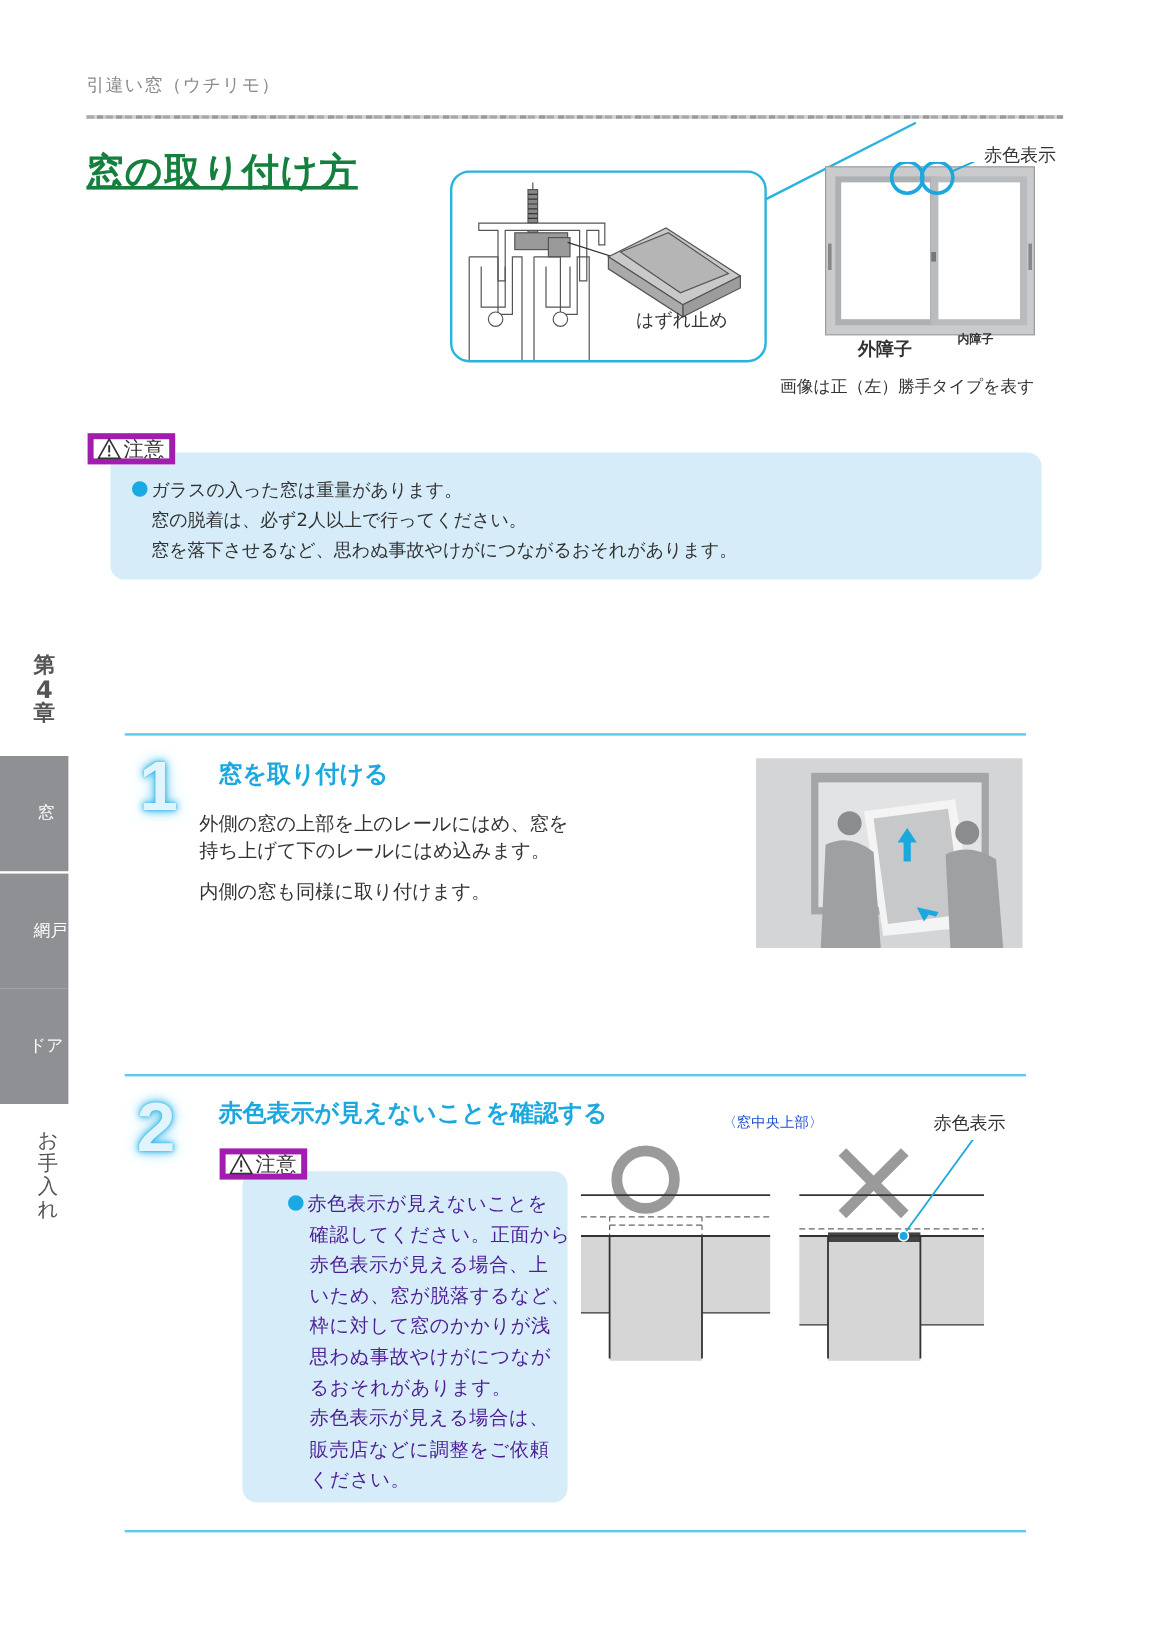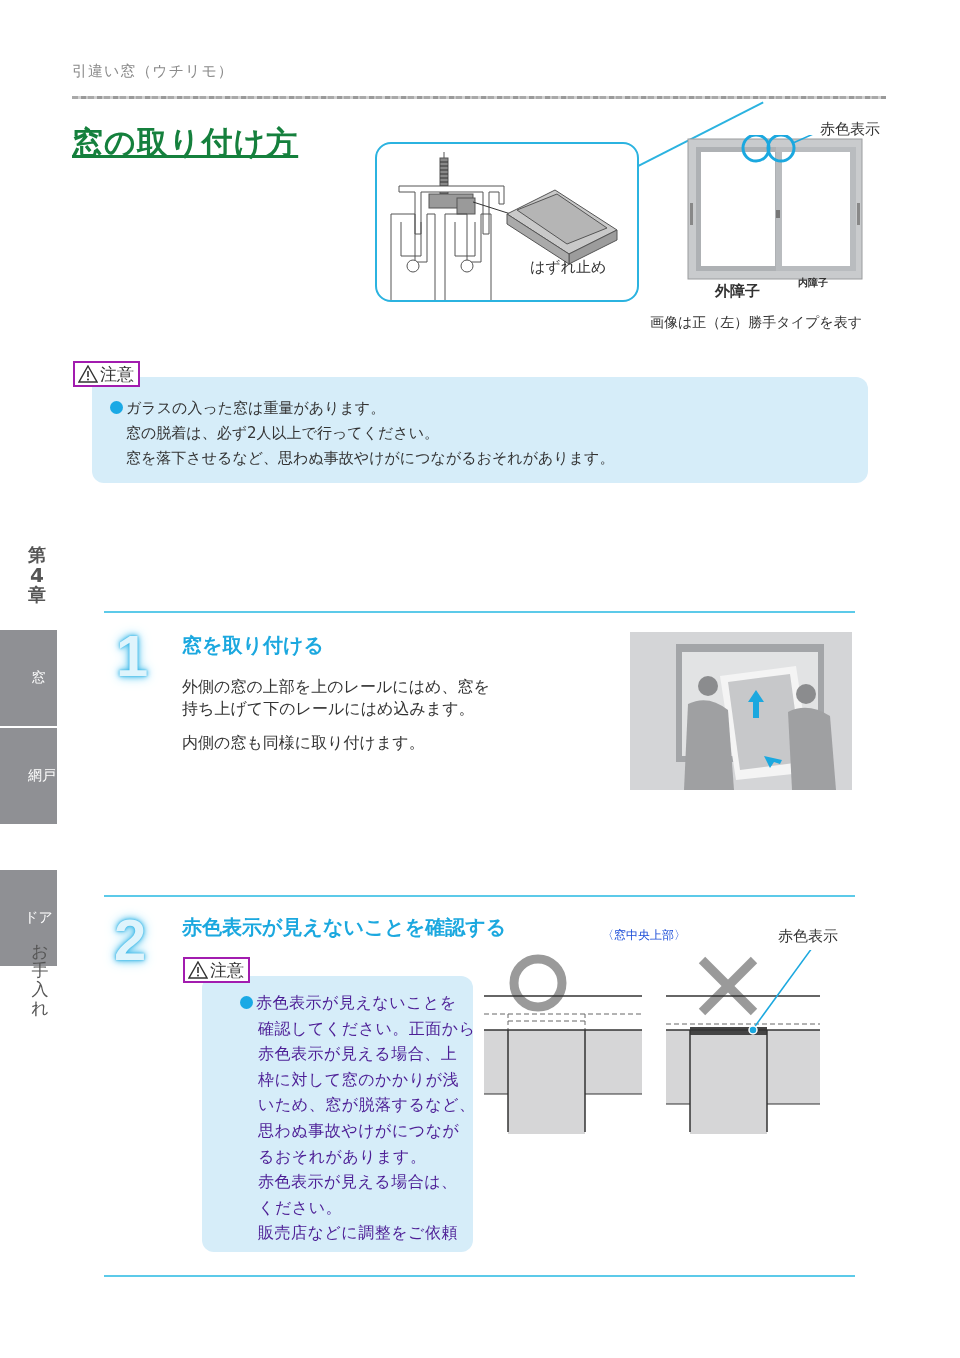--- a/index.html
+++ b/index.html
@@ -15,32 +15,32 @@
   .detail-box { left: 375px; top: 142px; width: 264px; height: 160px; border: 2px solid #2bb3e0; border-radius: 16px; background: #fff; overflow: hidden; }
   .detail-label { left: 530px; top: 258px; font-size: 15px; color: #333; }
   .leader1 { left: 638px; top: 165px; width: 140px; height: 2px; background: #2bb3e0; transform-origin: 0 0; transform: rotate(-27deg); }
 
   .window-illu { left: 686px; top: 135px; width: 178px; height: 146px; }
   .label-red { left: 820px; top: 120px; font-size: 15px; color: #333; }
   .label-outer { left: 715px; top: 282px; font-size: 15px; font-weight: bold; color: #333; }
   .label-inner { left: 798px; top: 276px; font-size: 10px; font-weight: bold; color: #333; }
   .note-type { left: 650px; top: 314px; font-size: 14px; color: #333; }
 
-  .caution-tag { border: 2px solid #a21caf; background: #fff; padding: 0 4px 0 3px; font-size: 17px; color: #333; display: flex; align-items: center; gap: 2px; height: 26px; z-index: 2; }
+  .caution-tag { border: 5px solid #a21caf; background: #fff; padding: 0 4px 0 3px; font-size: 17px; color: #333; display: flex; align-items: center; gap: 2px; height: 26px; z-index: 2; }
   .caution1 { left: 73px; top: 361px; }
   .caution-panel { left: 92px; top: 377px; width: 776px; height: 106px; background: #d6edf9; border-radius: 12px; }
   .caution-text { left: 110px; top: 396px; font-size: 15px; line-height: 25px; color: #333; }
   .bullet { display: inline-block; width: 13px; height: 13px; border-radius: 50%; background: #1aa9e5; margin-right: 3px; vertical-align: -1px; }
   .indent { padding-left: 16px; }
 
   .chapter-label { left: 26px; top: 545px; width: 22px; font-size: 18px; font-weight: bold; color: #555; line-height: 20px; text-align: center; }
   .side-tab { left: 0; width: 57px; background: #8f9094; color: #fff; font-size: 14px; display: flex; align-items: center; justify-content: center; padding-left: 20px; }
   .tab1 { top: 630px; height: 96px; }
   .tab2 { top: 728px; height: 96px; padding-left: 27px; }
-  .tab3 { top: 870px; height: 96px; }
+  .tab3 { top: 824px; height: 96px; }
   .side-care { left: 30px; top: 942px; width: 20px; font-size: 17px; line-height: 19px; color: #555; text-align: center; }
 
   .sec-rule { left: 104px; width: 751px; height: 2px; background: #5ccae9; }
   .step-num { font-size: 58px; font-weight: bold; color: #dff4fc; font-family: "Liberation Sans", sans-serif;
     text-shadow: 0 0 2px #37b6e8, 0 0 5px #37b6e8, 0 0 9px #79d1f1, 0 0 14px #a7e2f7; }
   .step-title { font-size: 20px; font-weight: bold; color: #1ba8df; }
   .step-body { font-size: 16px; line-height: 22px; color: #333; }
 
   .photo { left: 630px; top: 632px; width: 222px; height: 158px; background: #cfd0d2; overflow: hidden; }
 
@@ -141,21 +141,21 @@
 <div class="abs side-care">
   <div>お</div>
   <div>手</div>
   <div>入</div>
   <div>れ</div>
 </div>
 
 <div class="abs sec-rule" style="top:611px;"></div>
 <div class="abs step-num" style="left:116px; top:622px;">1</div>
 <div class="abs step-title" style="left:182px; top:632px;">窓を取り付ける</div>
-<div class="abs step-body" style="left:182px; top:676px;">
+<div class="abs step-body" style="left:166px; top:676px;">
   <div>外側の窓の上部を上のレールにはめ、窓を</div>
   <div>持ち上げて下のレールにはめ込みます。</div>
   <div style="margin-top:12px;">内側の窓も同様に取り付けます。</div>
 </div>
 <div class="abs photo">
   <svg width="222" height="158" viewBox="0 0 222 158">
     <rect width="222" height="158" fill="#d4d5d7"></rect>
     <rect x="46" y="12" width="148" height="118" fill="#a3a5a8"></rect>
     <rect x="52" y="20" width="136" height="104" fill="#e2e3e4"></rect>
     <path d="M90 44 L166 34 L182 140 L106 148 Z" fill="#f4f4f4"></path>
@@ -179,27 +179,27 @@
     <path d="M10 1 L19 17 H1 Z" fill="none" stroke="#333" stroke-width="1.4"></path>
     <line x1="10" y1="6" x2="10" y2="12" stroke="#333" stroke-width="1.6"></line>
     <circle cx="10" cy="14.5" r="1" fill="#333"></circle>
   </svg>
   <span>注意</span>
 </div>
 <div class="abs caution2-text">
   <div style="margin-left:-18px;"><span class="bullet"></span><span>赤色表示が見えないことを</span></div>
   <div>確認してください。正面から</div>
   <div>赤色表示が見える場合、上</div>
+  <div>いため、窓が脱落するなど、</div>
   <div>枠に対して窓のかかりが浅</div>
-  <div>いため、窓が脱落するなど、</div>
   <div>思わぬ事故やけがにつなが</div>
   <div>るおそれがあります。</div>
   <div>赤色表示が見える場合は、</div>
+  <div>販売店などに調整をご依頼</div>
   <div>ください。</div>
-  <div>販売店などに調整をご依頼</div>
 </div>
 
 <div class="abs diag-caption">〈窓中央上部〉</div>
 <div class="abs diag-red">赤色表示</div>
 
 <svg class="abs" style="left:484px; top:950px;" width="158" height="185" viewBox="0 0 158 185">
   <rect x="0" y="80" width="158" height="64" fill="#d6d6d7"></rect>
   <rect x="24" y="80" width="77" height="104" fill="#d6d6d7"></rect>
   <circle cx="54" cy="33" r="24" fill="none" stroke="#9a9a9a" stroke-width="9"></circle>
   <line x1="0" y1="46" x2="158" y2="46" stroke="#333" stroke-width="1.5"></line>

